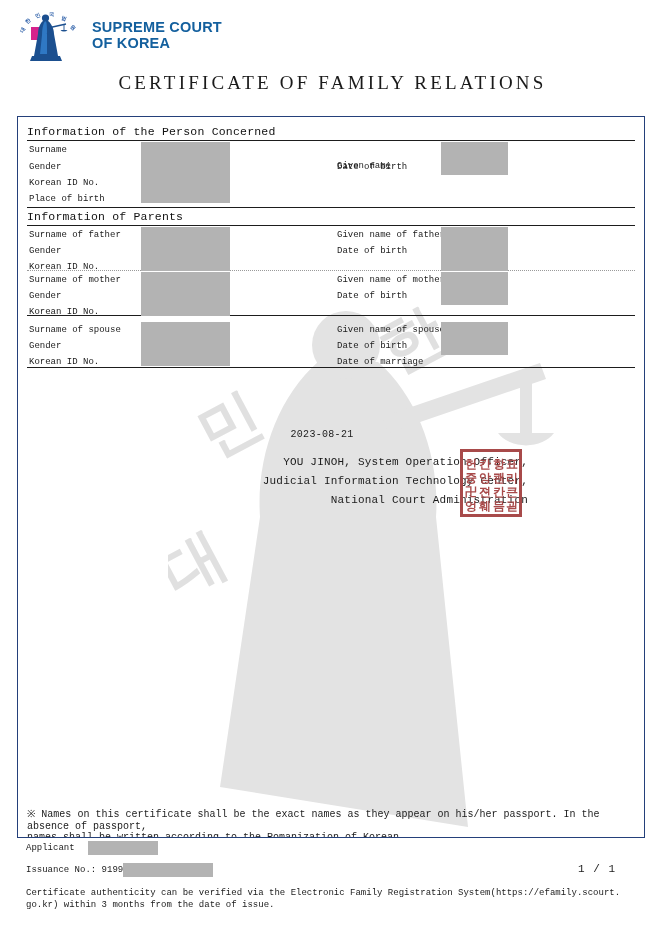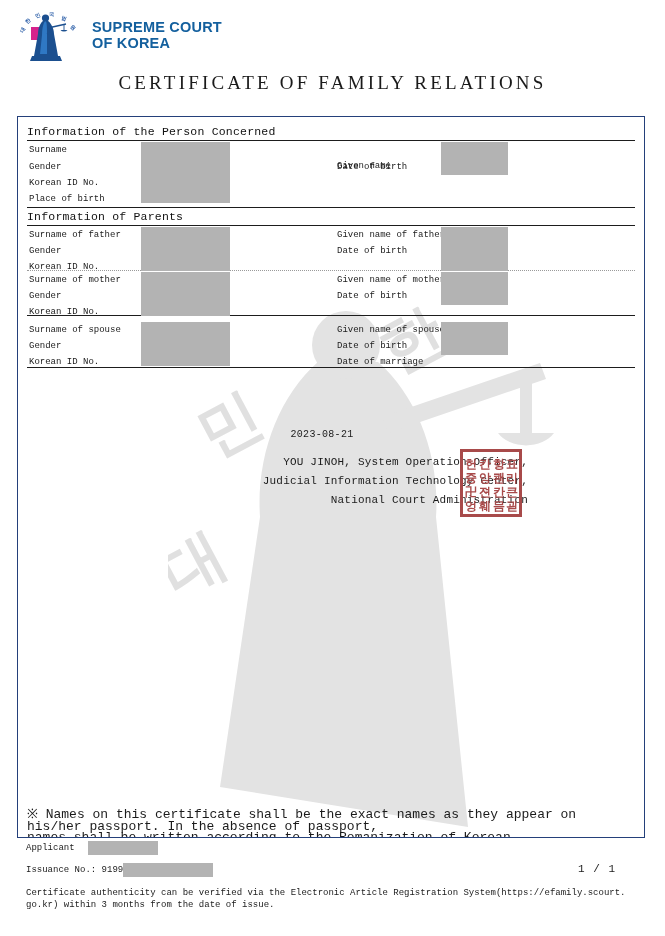--- a/index.html
+++ b/index.html
@@ -160,21 +160,21 @@
     height: 68px;
   }
 
   
   #passport-note {
     position: absolute;
     left: 9px;
     top: 692px;
     width: 604px;
     font-family: "Liberation Mono", monospace;
-    font-size: 13px;
+    font-size: 10px;
     line-height: 11.5px;
     color: #1b1b1b;
   }
 
   
   .footer-txt {
     position: absolute;
     font-family: "Liberation Mono", monospace;
     font-size: 9px;
     line-height: 11.5px;
@@ -358,15 +358,15 @@
 
 <div class="footer-txt" id="applicant-label">Applicant</div>
 <div id="applicant-redact"></div>
 
 <div class="footer-txt" id="issuance-label">Issuance No.: 9199-</div>
 <div id="issuance-redact"></div>
 
 <div class="footer-txt" id="page-indicator">1  /  1</div>
 
 <div class="footer-txt" id="verify-note">
-  <div>Certificate authenticity can be verified via the Electronic Article Registration System(https://efamily.scourt.</div>
+  <div>Certificate authenticity can be verified via the Electronic Family Registration System(https://efamily.scourt.</div>
   <div>go.kr) within 3 months from the date of issue.</div>
 </div>
 
 </body></html>

